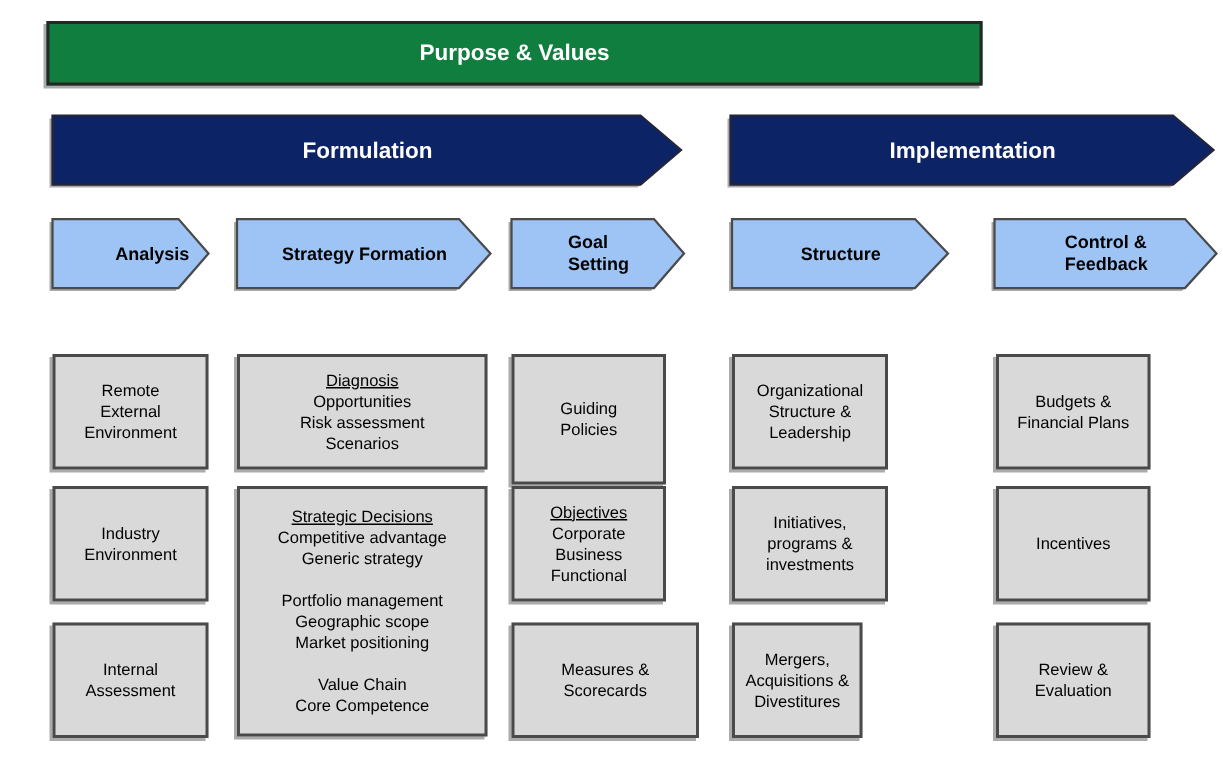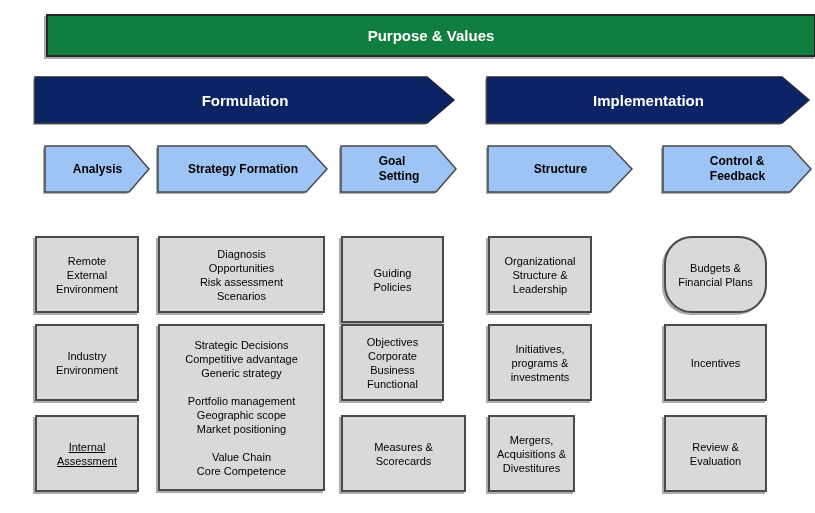--- a/index.html
+++ b/index.html
@@ -10,21 +10,21 @@
     --border-dark:#4A4A4A;
     --shadow-gray:#ABABAB;
   }
   html,body{margin:0;padding:0;background:#ffffff;}
   .canvas{
     position:relative;width:815px;height:513px;background:#ffffff;overflow:hidden;
     font-family:"Liberation Sans","DejaVu Sans",sans-serif;color:#000;
   }
   
   .banner{
-    position:absolute;left:46px;top:14px;width:770px;height:43px;
+    position:absolute;left:31px;top:14px;width:624px;height:43px;
     background:var(--banner-green);border:2px solid #262626;box-sizing:border-box;
     box-shadow:-2px 2px 0 var(--shadow-gray);
     display:flex;align-items:center;justify-content:center;
   }
   .banner-label{color:#ffffff;font-weight:bold;font-size:15px;}
   
   .arrow{position:absolute;height:46px;}
   .arrow-svg{position:absolute;left:-2px;top:-1px;overflow:visible;}
   .poly-shadow{fill:var(--shadow-gray);stroke:none;}
   .poly-navy{fill:var(--phase-navy);stroke:#25253A;stroke-width:1.5;}
@@ -36,21 +36,21 @@
   .phase-text{color:#ffffff;font-weight:bold;font-size:15px;}
   .step-text{color:#000000;font-weight:bold;font-size:12px;line-height:15px;white-space:pre-line;}
   
   .pbox{
     position:absolute;background:var(--box-gray);
     border:2px solid var(--border-dark);box-sizing:border-box;
     box-shadow:-2px 2px 0 var(--shadow-gray);
     display:flex;flex-direction:column;align-items:center;justify-content:center;
     text-align:center;font-size:11px;line-height:14px;padding:2px;
   }
-  .pbox-heading{white-space:pre-line;text-align:right;}
+  .pbox-heading{text-decoration:underline;white-space:pre-line;text-align:right;}
   .pbox-text{white-space:pre-line;}
 </style>
 </head>
 <body>
 
 <div class="canvas">
 
   <div class="banner">
     <span class="banner-label">Purpose &amp; Values</span>
   </div>
@@ -68,21 +68,21 @@
   <div class="arrow" style="left:487px;top:77px;width:323px;">
     <svg class="arrow-svg" width="327" height="50">
       <polygon class="poly-shadow" points="0,3 295,3 322,26 295,49 0,49"></polygon>
       <polygon class="poly-navy" points="2,1 297,1 324,24 297,47 2,47"></polygon>
     </svg>
     <div class="arrow-label">
         <span class="phase-text">Implementation</span>
       </div>
   </div>
 
-  <div class="arrow" style="left:45px;top:146px;width:105px;">
+  <div class="arrow" style="left:35px;top:146px;width:105px;padding-left:28px;">
     <svg class="arrow-svg" width="109" height="50">
       <polygon class="poly-shadow" points="0,3 84,3 104,26 84,49 0,49"></polygon>
       <polygon class="poly-blue" points="2,1 86,1 106,24 86,47 2,47"></polygon>
     </svg>
     <div class="arrow-label">
         <span class="step-text">Analysis</span>
       </div>
   </div>
 
   <div class="arrow" style="left:158px;top:146px;width:170px;">
@@ -129,21 +129,21 @@
 
   <div class="pbox" style="left:35px;top:236px;width:104px;height:77px;">
     <span class="pbox-text">Remote
 External
 Environment</span>
   </div>
   <div class="pbox" style="left:35px;top:324px;width:104px;height:77px;">
     <span class="pbox-text">Industry
 Environment</span>
   </div>
-  <div class="pbox" style="left:35px;top:415px;width:104px;height:77px;text-decoration:underline;">
+  <div class="pbox" style="left:35px;top:415px;width:104px;height:77px;">
     <span class="pbox-text">Internal
 Assessment</span>
   </div>
 
   <div class="pbox" style="left:158px;top:236px;width:167px;height:77px;">
     <span class="pbox-heading">Diagnosis</span>
     <span class="pbox-text">Opportunities
 Risk assessment
 Scenarios</span>
   </div>
@@ -184,21 +184,21 @@
     <span class="pbox-text">Initiatives,
 programs &amp;
 investments</span>
   </div>
   <div class="pbox" style="left:488px;top:415px;width:87px;height:77px;">
     <span class="pbox-text">Mergers,
 Acquisitions &amp;
 Divestitures</span>
   </div>
 
-  <div class="pbox" style="left:664px;top:236px;width:103px;height:77px;border-radius:28px;">
+  <div class="pbox" style="left:664px;top:236px;width:103px;height:77px;">
     <span class="pbox-text">Budgets &amp;
 Financial Plans</span>
   </div>
   <div class="pbox" style="left:664px;top:324px;width:103px;height:77px;">
     <span class="pbox-text">Incentives</span>
   </div>
   <div class="pbox" style="left:664px;top:415px;width:103px;height:77px;">
     <span class="pbox-text">Review &amp;
 Evaluation</span>
   </div>

